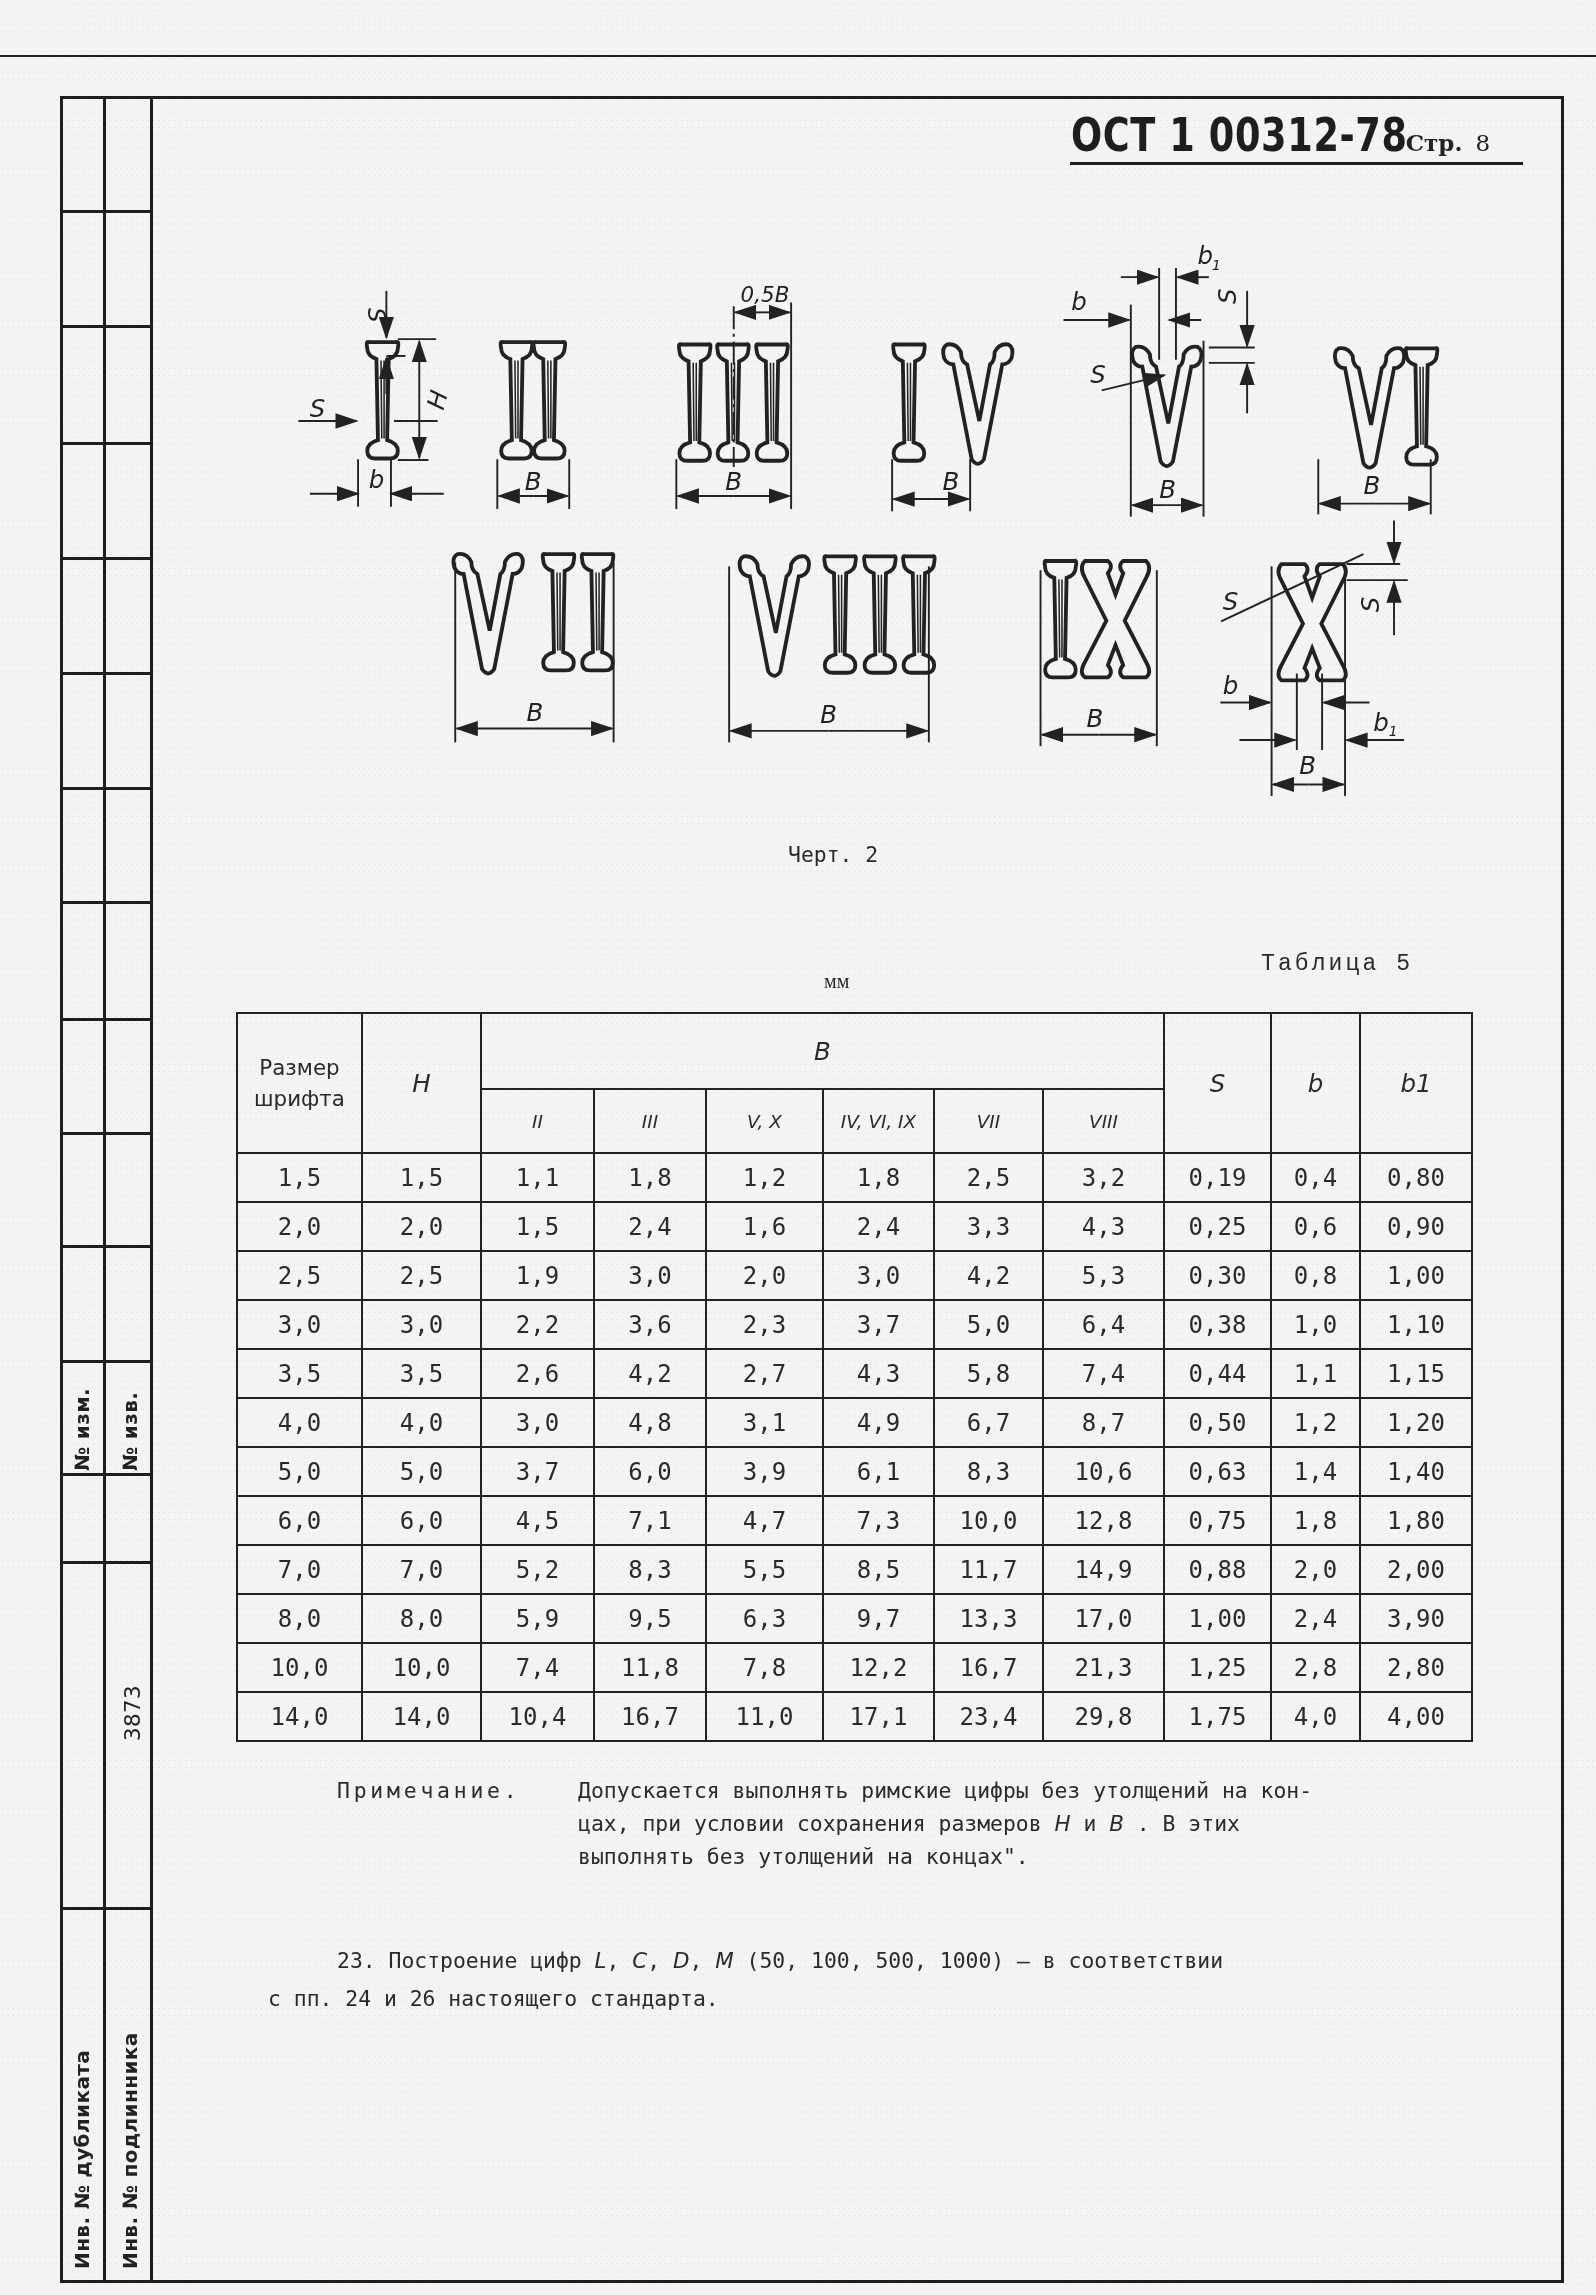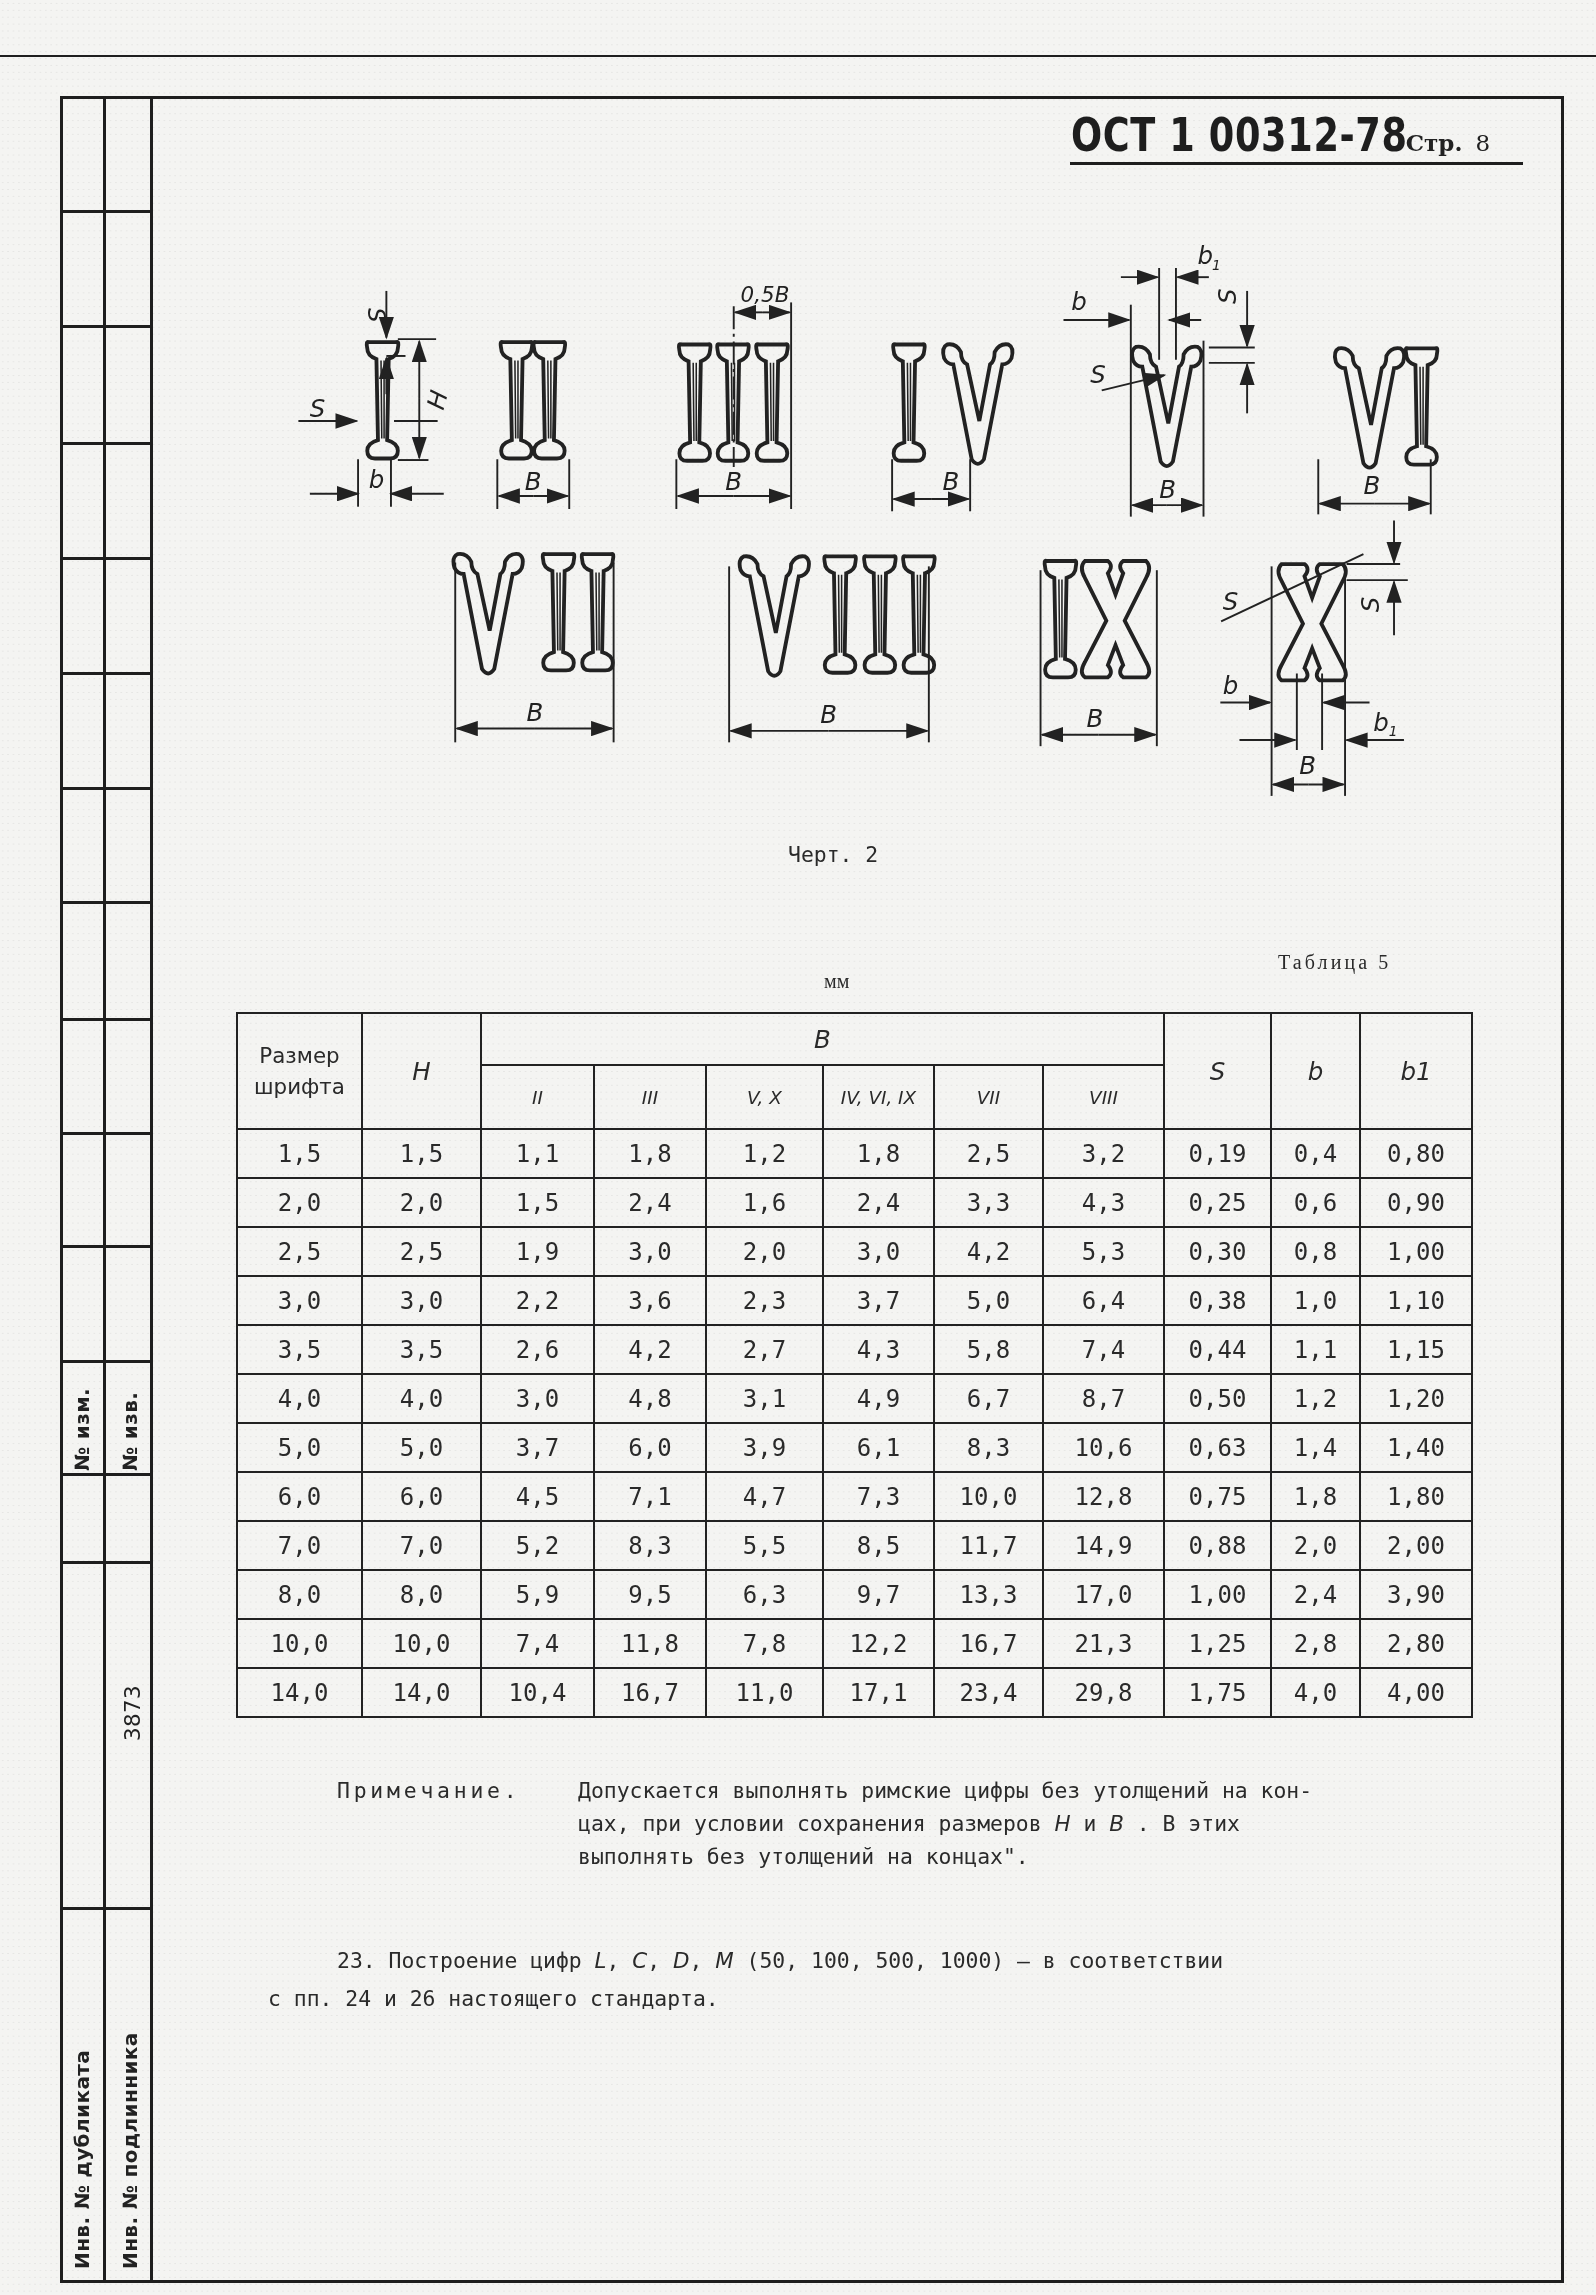--- a/index.html
+++ b/index.html
@@ -49,21 +49,21 @@
   .doc-page { font-family: "DejaVu Serif", serif; font-size: 23px; font-weight: bold; color: #222; text-align: center; }
   .doc-page-num { font-family: "DejaVu Serif", serif; font-size: 23px; color: #222; margin-left: 9.2px; }
   .header-rule { position: absolute; left: 1070px; top: 162px; width: 453px; height: 3.1px; background: #1e1e1e; }
 
   
   svg.drawing { position: absolute; left: 0; top: 0; }
   .dim-label { font-family: "DejaVu Sans", sans-serif; font-style: italic; font-size: 32px; fill: #222; }
   .caption { position: absolute; left: 788px; top: 842px; font-size: 21.4px; font-family: "DejaVu Sans Mono", monospace; }
 
   .units { position: absolute; left: 824px; top: 970px; font-size: 20px; font-family: Liberation Serif, serif; }
-  .table-title { position: absolute; left: 1261px; top: 951px; font-size: 20px; font-family: Liberation Serif, serif; letter-spacing: 3.1px; margin-left: 17px; }
+  .table-title { position: absolute; left: 1261px; top: 951px; font-size: 23px; font-family: Liberation Mono, monospace; letter-spacing: 3.1px; }
 
   
   table.dims {
     position: absolute; left: 236px; top: 1012px; border-collapse: collapse;
     font-family: "DejaVu Sans Mono", monospace; font-size: 24px; color: #2a2a2a;
   }
   table.dims td, table.dims th {
     border: 2.3px solid #222; text-align: center; padding: 0; font-weight: normal;
   }
   table.dims th.italic { font-family: "DejaVu Sans", sans-serif; font-style: italic; font-size: 24.5px; }
@@ -357,21 +357,21 @@
       <col style="width:112px">
     <col style="width:117px">
       <col style="width:111px">
       <col style="width:109px">
       <col style="width:121px">
     <col style="width:107px">
       <col style="width:89px">
       <col style="width:112px">
   </colgroup>
   <thead>
-    <tr style="height:52px">
+    <tr style="height:76px">
       <th rowspan="2" class="size-head">
         <div>Размер</div>
         <div>шрифта</div>
       </th>
       <th rowspan="2" class="italic">H</th>
       <th colspan="6" class="italic">B</th>
       <th rowspan="2" class="italic">S</th>
       <th rowspan="2" class="italic">b</th>
       <th rowspan="2" class="italic">b1</th>
     </tr>

